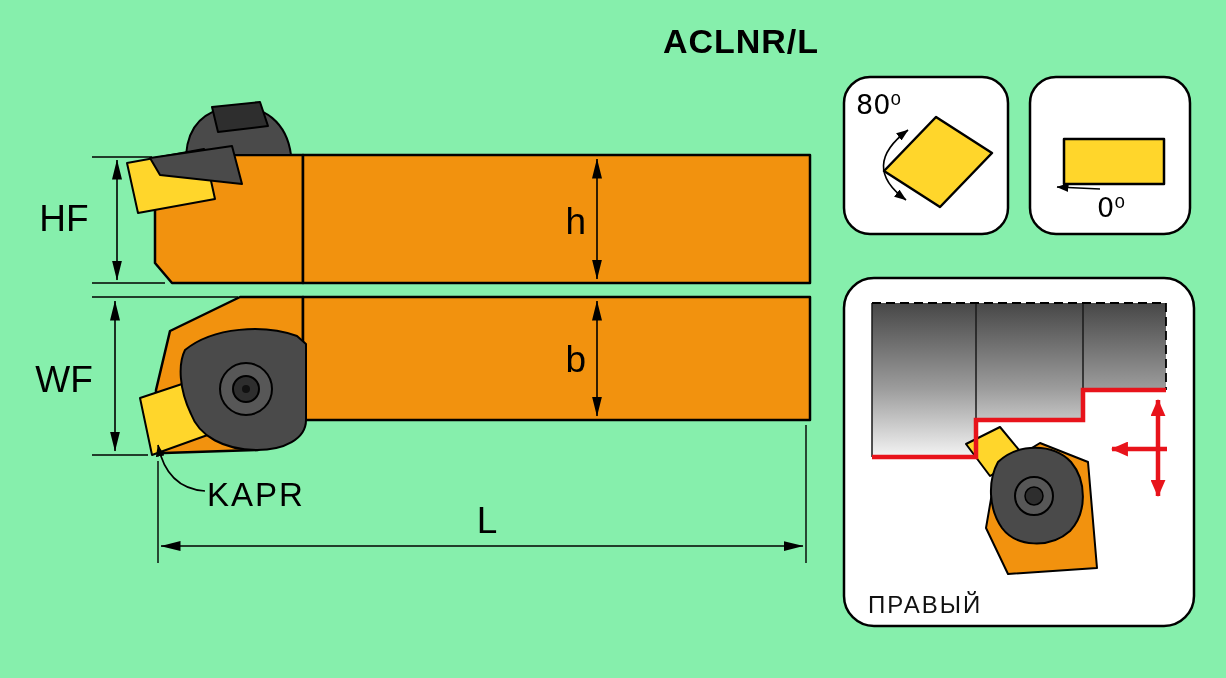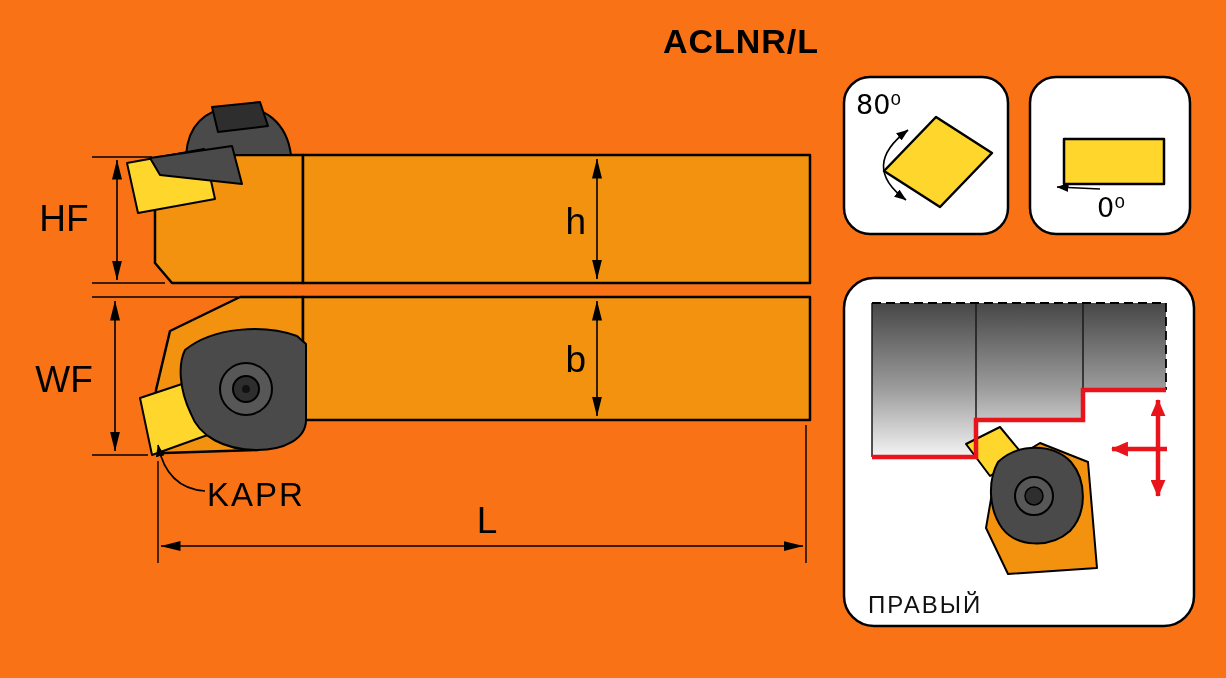--- a/index.html
+++ b/index.html
@@ -1,16 +1,16 @@
 <!DOCTYPE html>
 <html><head>
 <meta charset="utf-8">
 <style>
   html,body{margin:0;padding:0;background:#ffffff;}
-  .page{position:relative;width:1226px;height:678px;background:#f97316;overflow:hidden;}
+  .page{position:relative;width:1226px;height:678px;background:#86efac;overflow:hidden;}
   svg{display:block;}
   text{font-family:"Liberation Sans","DejaVu Sans",sans-serif;fill:#000;}
   .title-label{font-size:34px;font-weight:700;letter-spacing:1px;}
   .dim-label{font-size:37px;}
   .kapr-label{font-size:33px;letter-spacing:2px;}
   .icon-label{font-size:27px;font-family:"DejaVu Sans","Liberation Sans",sans-serif;}
   .hand-label{font-size:24px;letter-spacing:2px;fill:#111;}
   .outline{stroke:#000;stroke-width:2.5;stroke-linejoin:round;}
   .outline-thin{stroke:#000;stroke-width:2;stroke-linejoin:round;}
   .dim-line{stroke:#000;stroke-width:1.6;fill:none;}

